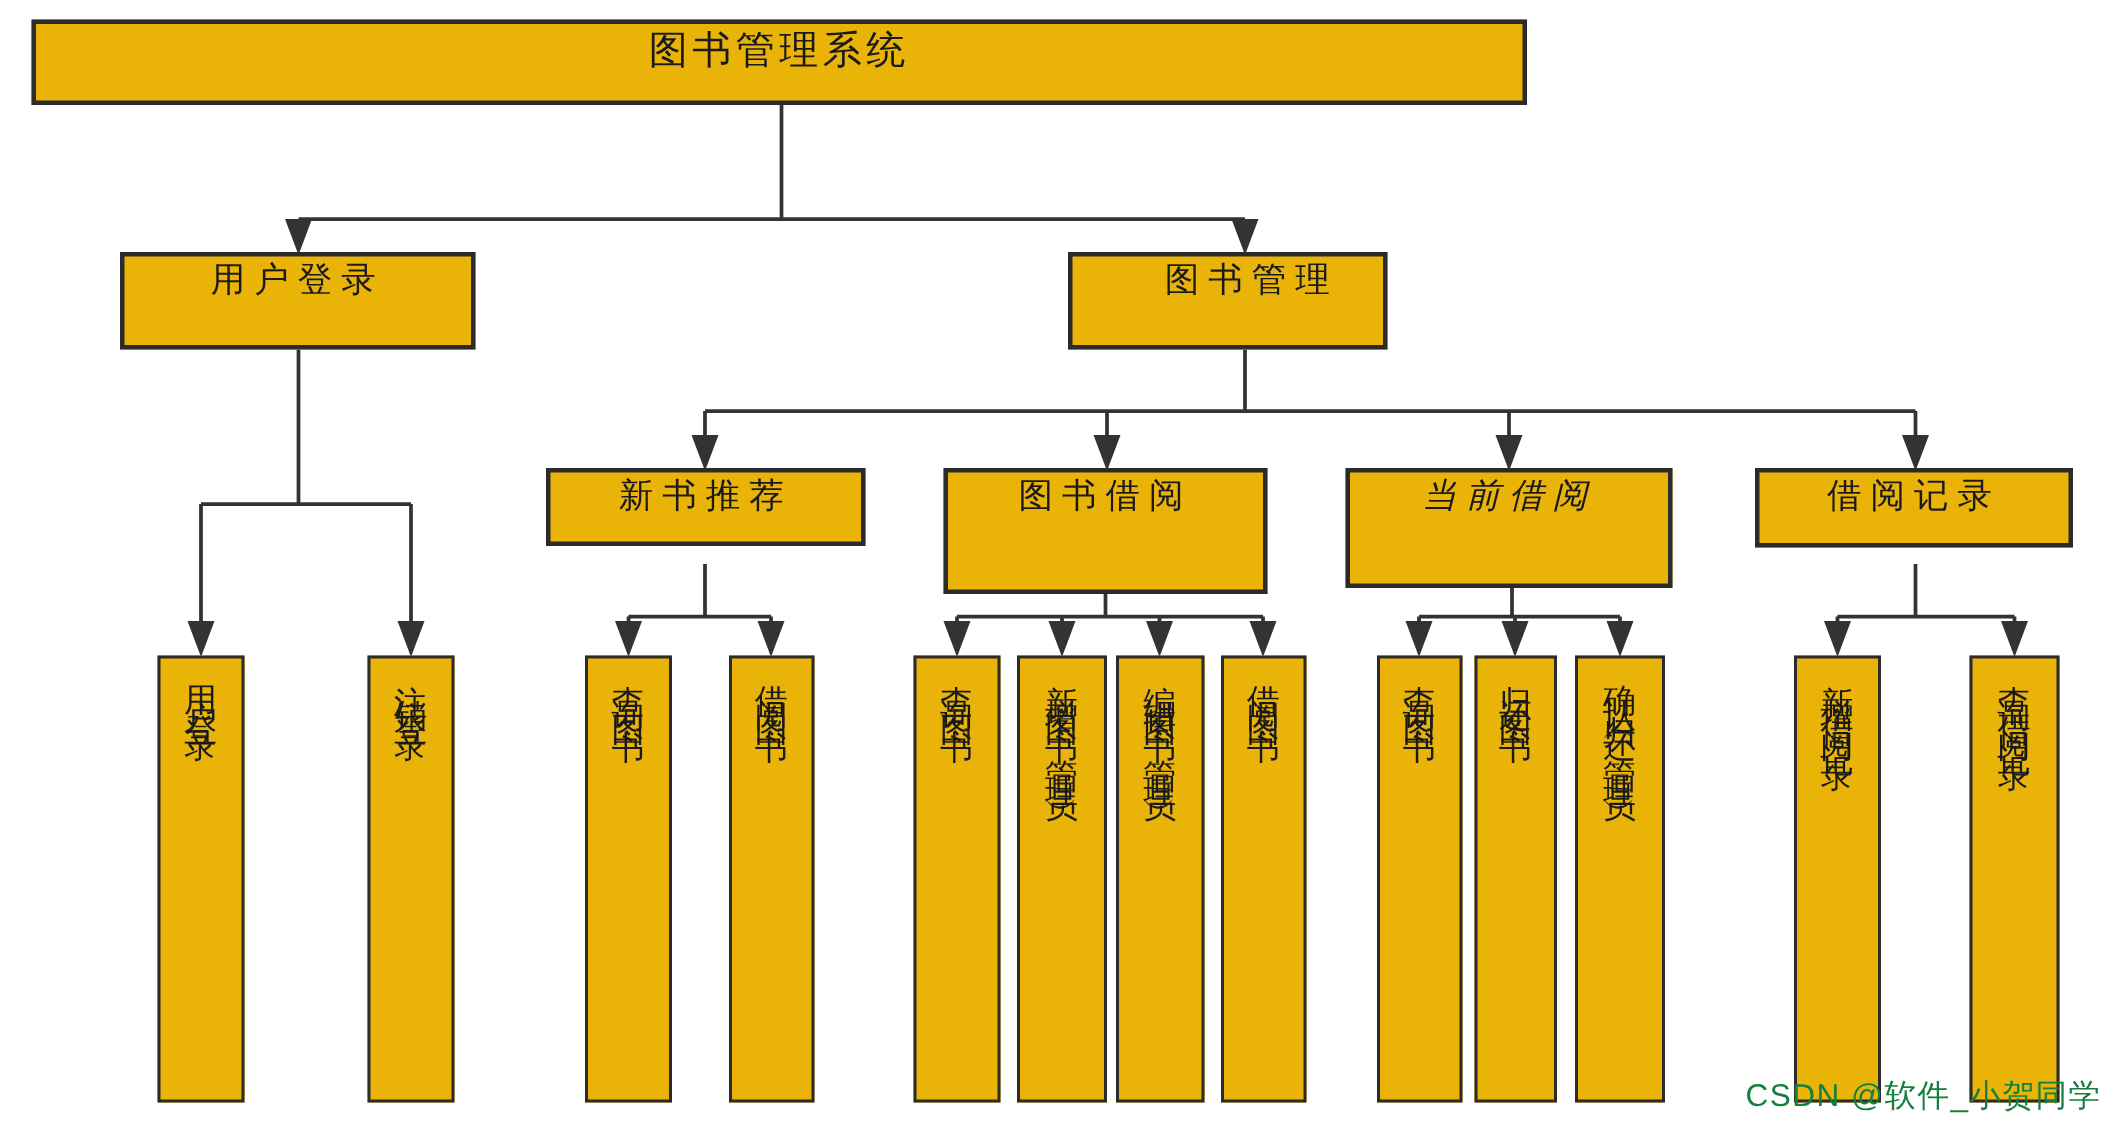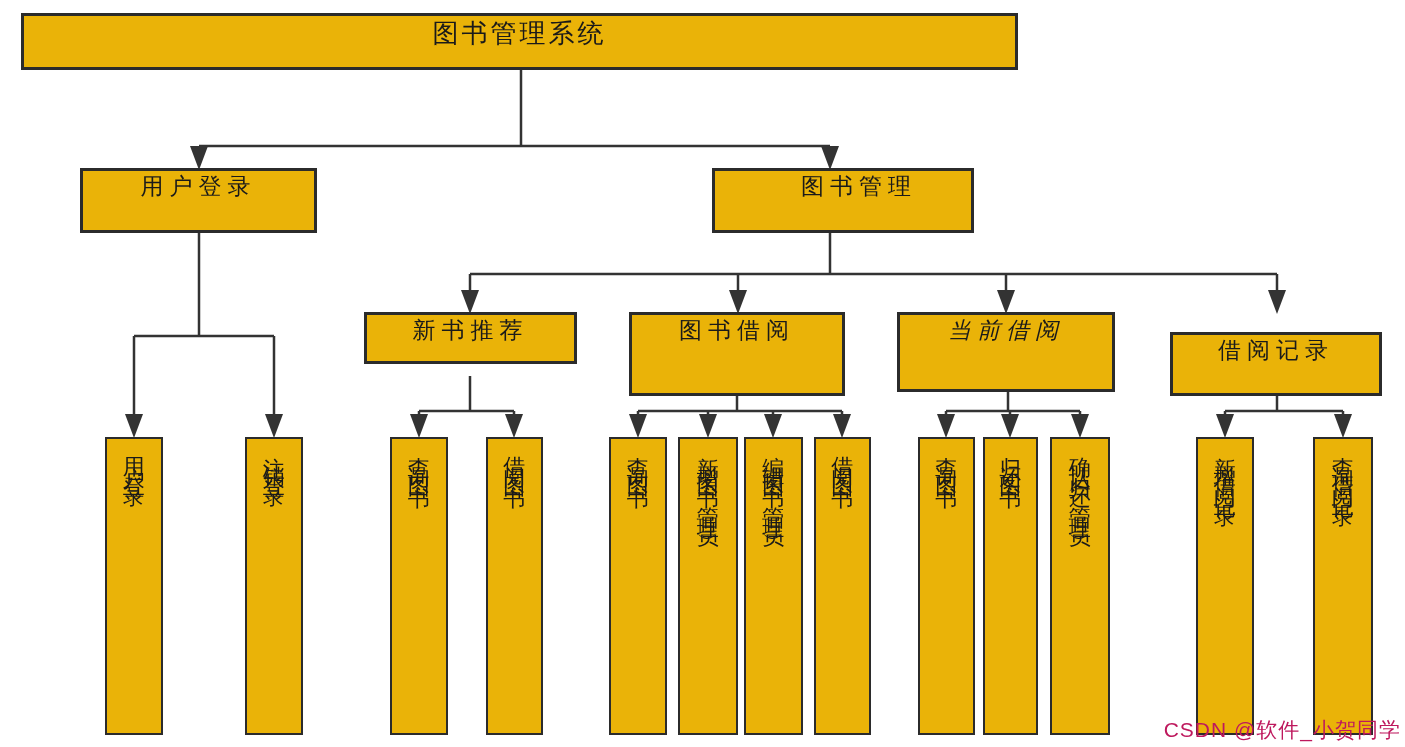--- a/index.html
+++ b/index.html
@@ -26,21 +26,21 @@
     text-orientation: mixed;
     font-size: 22px;
     letter-spacing: 10px;
     line-height: 1.15;
     color: #1a1a1a;
   }
   .watermark {
     position: absolute; z-index: 5;
     top: 716px; right: 4px;
     font-size: 21px;
-    color: #be185d;
+    color: #15803d;
     letter-spacing: 1px;
     white-space: nowrap;
   }
 </style>
 </head>
 <body>
 
 <div class="canvas">
 
   <svg class="connectors" width="1405" height="747" viewBox="0 0 1405 747" aria-hidden="true">
@@ -107,34 +107,34 @@
     </g>
   </svg>
 
   <div class="box root-box" style="left:21px; top:13px; width:997px; height:57px;">
     <span>图书管理系统</span>
   </div>
 
   <div class="box mid-box" style="left:80px; top:168px; width:237px; height:65px;">
     <span>用户登录</span>
   </div>
-  <div class="box mid-box" style="left:712px; top:168px; width:262px; height:65px;padding-left:32px;">
+  <div class="box mid-box" style="left:712px; top:168px; width:213px; height:65px;padding-left:32px;">
     <span>图书管理</span>
   </div>
 
   <div class="box mid-box" style="left:364px; top:312px; width:213px; height:52px;">
     <span>新书推荐</span>
   </div>
   <div class="box mid-box" style="left:629px; top:312px; width:216px; height:84px;">
     <span>图书借阅</span>
   </div>
   <div class="box mid-box" style="left:897px; top:312px; width:218px; height:80px;font-style:italic;">
     <span>当前借阅</span>
   </div>
-  <div class="box mid-box" style="left:1170px; top:312px; width:212px; height:64px;margin-top:20px;">
+  <div class="box mid-box" style="left:1170px; top:312px; width:212px; height:53px;">
     <span>借阅记录</span>
   </div>
 
   <div class="box leaf-box" style="left:105px; width:58px;">
     <span class="vtext">用户登录</span>
   </div>
   <div class="box leaf-box" style="left:245px; width:58px;">
     <span class="vtext">注销登录</span>
   </div>
 

